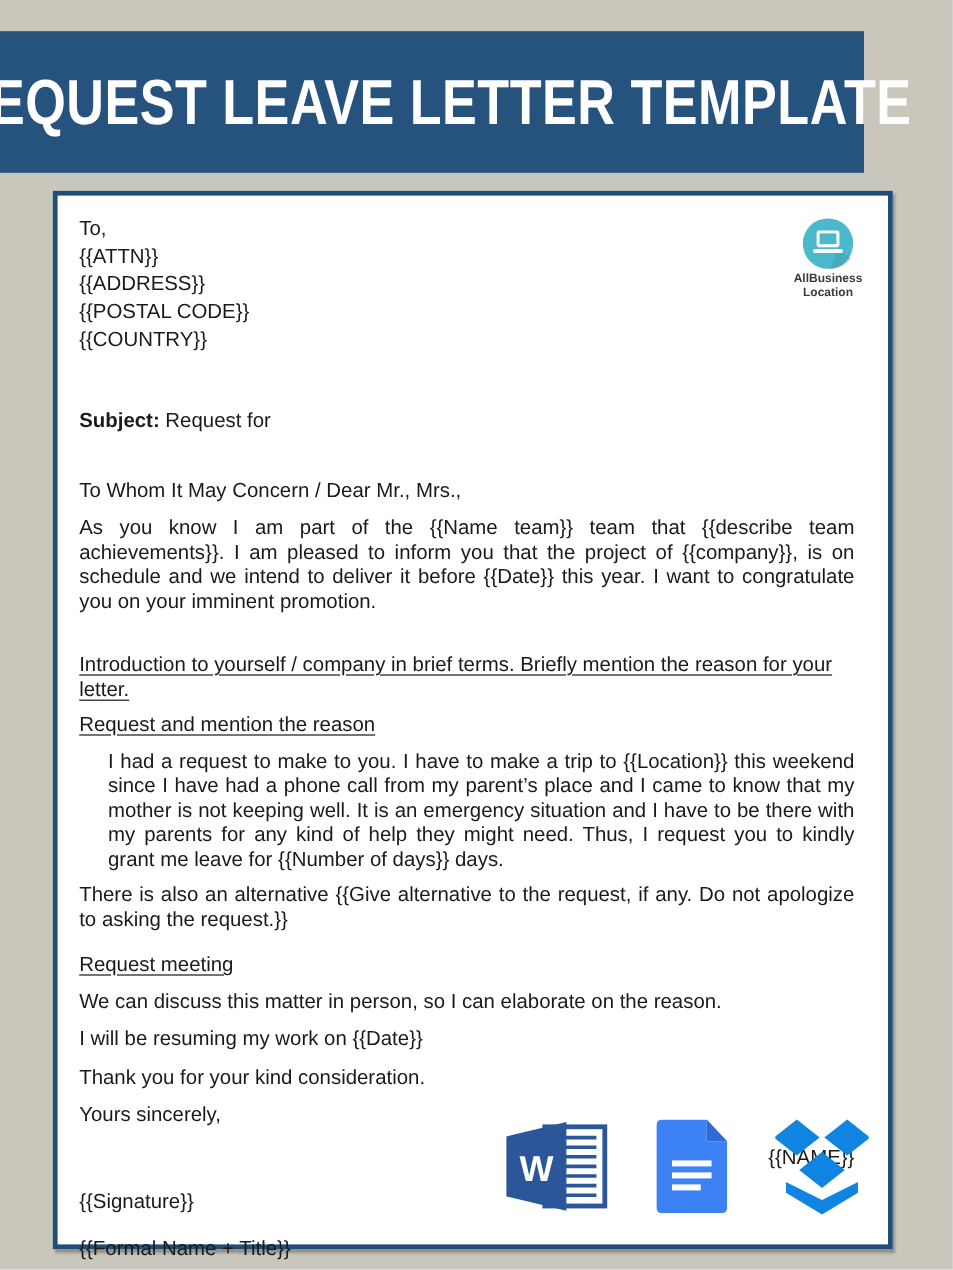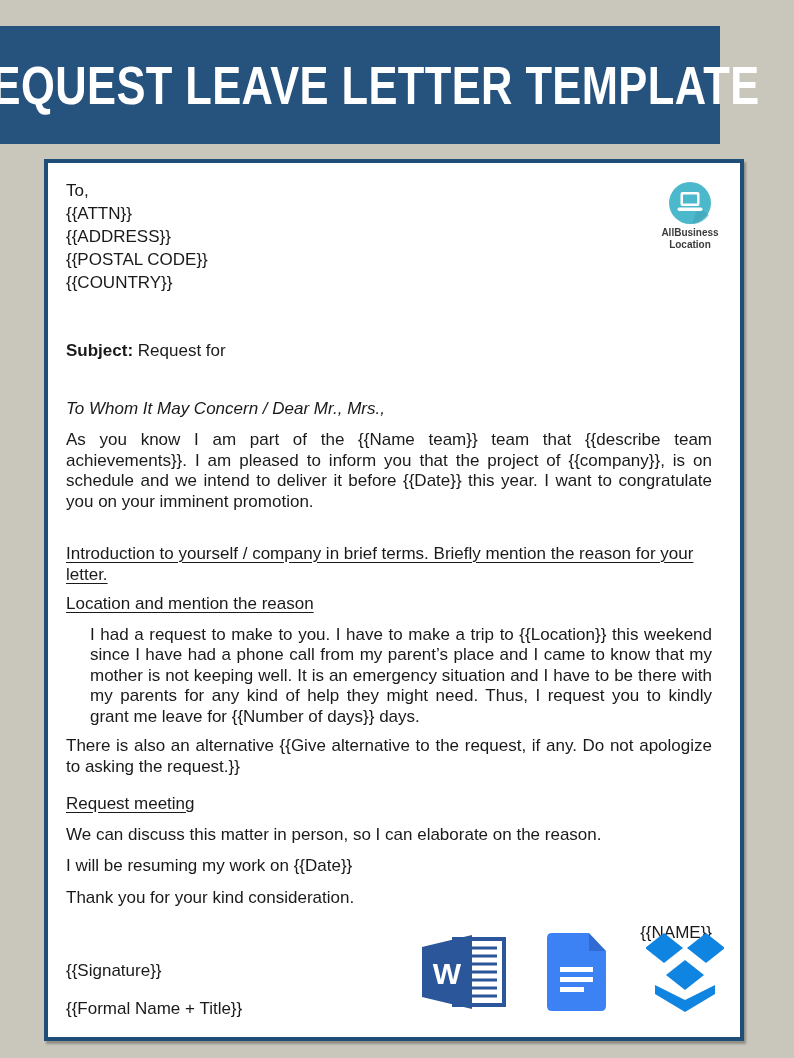--- a/index.html
+++ b/index.html
@@ -42,21 +42,21 @@
     font-size:17px;
     line-height:20.5px;
   }
   .addr { line-height:23px; margin:0; }
   .block { margin:0; }
   .justify { text-align:justify; }
   .uline { text-decoration:underline; text-underline-offset:3px; }
   .bold { font-weight:700; }
 
   .mt-subject   { margin-top:47px; }
-  .mt-salute    { margin-top:37px;font-style:italic; }
+  .mt-salute    { margin-top:37px; }
   .mt-introhead { margin-top:32px; }
   .mt-intro     { margin-top:11px; }
   .mt-reasonhead{ margin-top:9px; }
   .mt-reason    { margin-top:10px;margin-left:24px; }
   .mt-alt       { margin-top:9px; }
   .mt-meethead  { margin-top:17px; }
   .mt-meet      { margin-top:10px; }
   .mt-resume    { margin-top:11px; }
   .mt-thanks    { margin-top:11px; }
   .mt-closing   { margin-top:11px; }
@@ -112,30 +112,31 @@
     <p class="addr">{{POSTAL CODE}}</p>
     <p class="addr">{{COUNTRY}}</p>
 
     <p class="block mt-subject"><span class="bold">Subject:</span> <span>Request for</span></p>
 
     <p class="block mt-salute">To Whom It May Concern / Dear Mr., Mrs.,</p>
 
     <p class="block mt-intro justify">As you know I am part of the {{Name team}} team that {{describe team achievements}}. I am pleased to inform you that the project of {{company}}, is on schedule and we intend to deliver it before {{Date}} this year. I want to congratulate you on your imminent promotion.</p>
     <p class="block mt-introhead uline">Introduction to yourself / company in brief terms. Briefly mention the reason for your letter.</p>
 
-    <p class="block mt-reasonhead uline">Location and mention the reason</p>
+    <p class="block mt-reasonhead uline">Request and mention the reason</p>
     <p class="block mt-reason justify">I had a request to make to you. I have to make a trip to {{Location}} this weekend since I have had a phone call from my parent’s place and I came to know that my mother is not keeping well. It is an emergency situation and I have to be there with my parents for any kind of help they might need. Thus, I request you to kindly grant me leave for {{Number of days}} days.</p>
 
     <p class="block mt-alt justify">There is also an alternative {{Give alternative to the request, if any. Do not apologize to asking the request.}}</p>
 
     <p class="block mt-meethead uline">Request meeting</p>
     <p class="block mt-meet">We can discuss this matter in person, so I can elaborate on the reason.</p>
 
     <p class="block mt-resume">I will be resuming my work on {{Date}}</p>
     <p class="block mt-thanks">Thank you for your kind consideration.</p>
+    <p class="block mt-closing">Yours sincerely,</p>
 
     <p class="block mt-name">{{NAME}}</p>
     <p class="block mt-sig">{{Signature}}</p>
     <p class="block mt-formal">{{Formal Name + Title}}</p>
   </div>
 
   <div class="footer-icons">
 
     <svg class="fmt-icon" width="93" height="78" viewBox="0 0 93 78">
       <rect x="40" y="6" width="50" height="66" fill="#FFFFFF" stroke="#2B579A" stroke-width="4"></rect>

